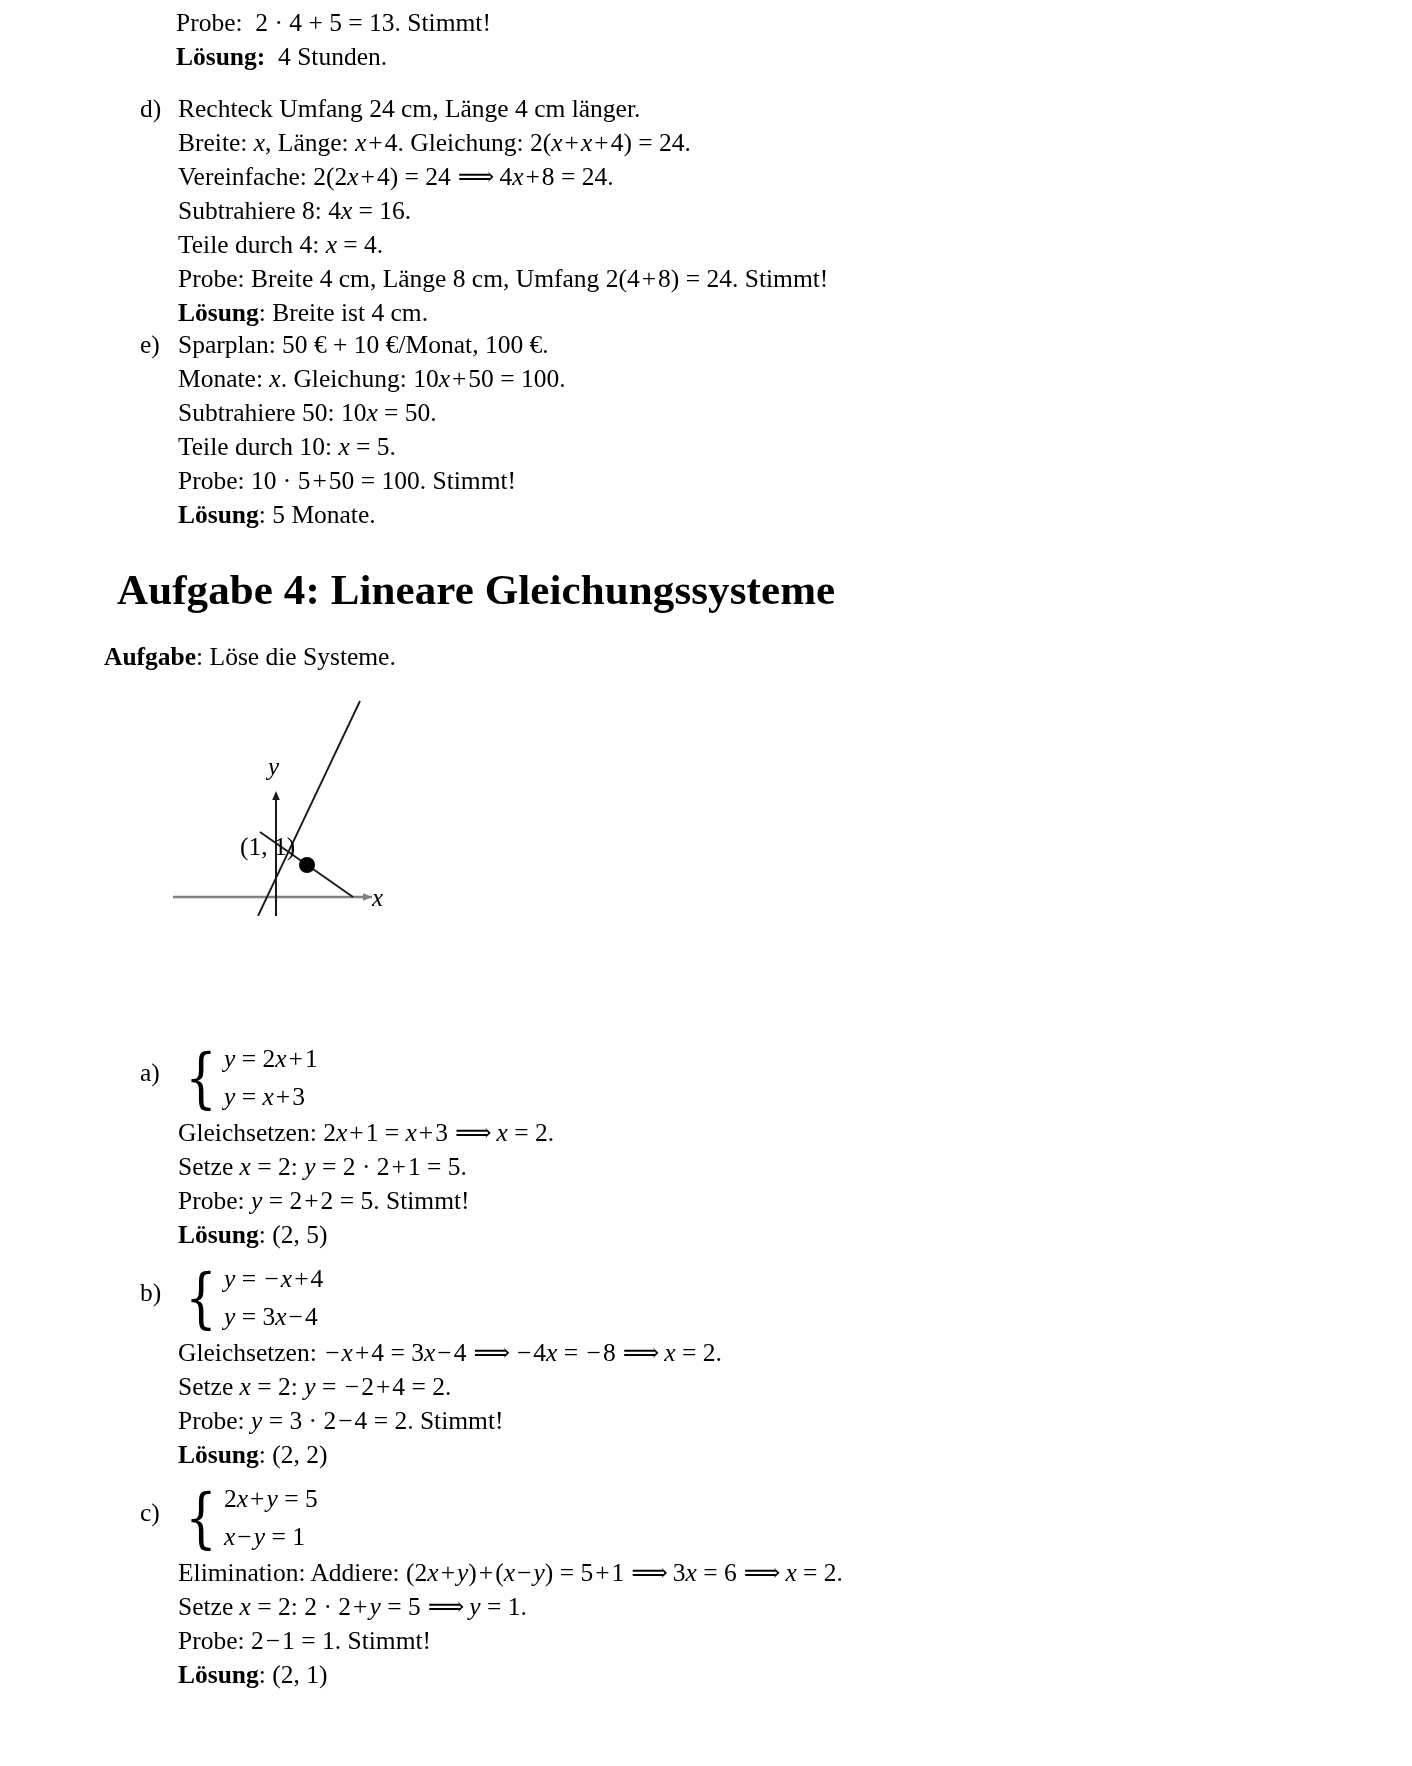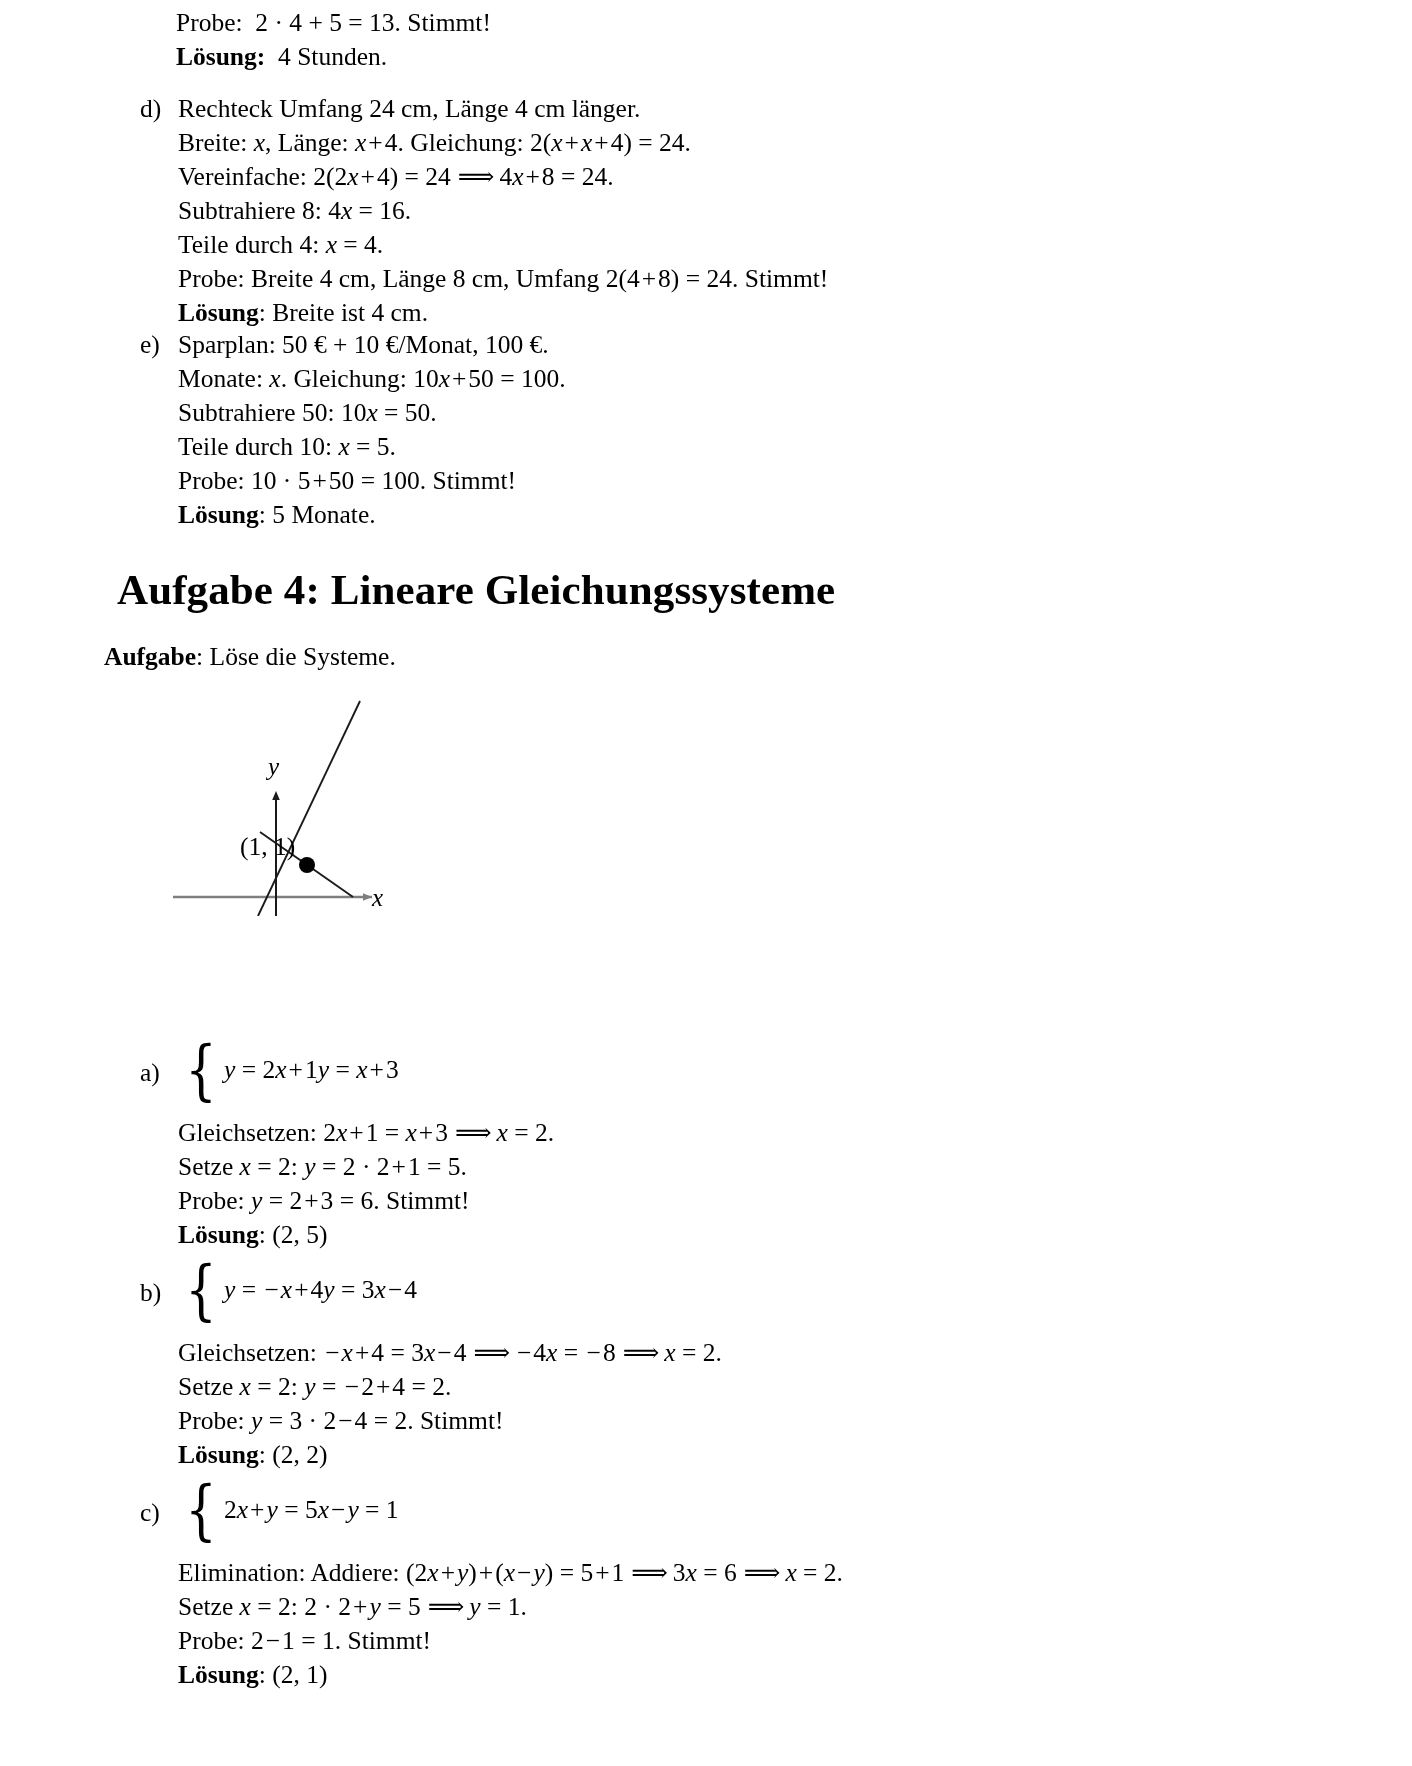--- a/index.html
+++ b/index.html
@@ -87,20 +87,21 @@
     font-size: 66px;
     line-height: 60px;
     font-family: "DejaVu Serif", serif;
     font-weight: 300;
     transform: scaleX(0.75);
     display: inline-block;
     margin-right: 2px;
   }
   .sys-rows {
     display: flex;
+    flex-direction: column;
     justify-content: center;
   }
   .sys-row {
     font-size: 25.5px;
     line-height: 38px;
     white-space: nowrap;
   }
 
   
   .diagram {
@@ -195,21 +196,21 @@
     <div class="system" style="left:40px; top:20px;">
       <span class="brace">{</span>
       <span class="sys-rows">
         <span class="sys-row"><span class="m">y</span><span class="mn"> = 2</span><span class="m">x</span><span class="op">+</span><span class="mn">1</span></span>
         <span class="sys-row"><span class="m">y</span><span class="mn"> = </span><span class="m">x</span><span class="op">+</span><span class="mn">3</span></span>
       </span>
     </div>
     <div class="lines" style="left:38px; top:96px;">
       <div class="line">Gleichsetzen: <span class="mn">2</span><span class="m">x</span><span class="op">+</span><span class="mn">1 = </span><span class="m">x</span><span class="op">+</span><span class="mn">3</span><span class="imp">⟹</span><span class="m">x</span><span class="mn"> = 2</span>.</div>
       <div class="line">Setze <span class="m">x</span><span class="mn"> = 2</span>: <span class="m">y</span><span class="mn"> = 2 · 2</span><span class="op">+</span><span class="mn">1 = 5</span>.</div>
-      <div class="line">Probe: <span class="m">y</span><span class="mn"> = 2</span><span class="op">+</span><span class="mn">3 = 6</span>. Stimmt!</div>
+      <div class="line">Probe: <span class="m">y</span><span class="mn"> = 2</span><span class="op">+</span><span class="mn">2 = 5</span>. Stimmt!</div>
       <div class="line"><span class="bold">Lösung</span>: <span class="mn">(2, 5)</span></div>
     </div>
   </div>
 
   <div class="block" style="left:140px; top:1240px;">
     <div class="marker" style="left:0; top:36px;">b)</div>
     <div class="system" style="left:40px; top:20px;">
       <span class="brace">{</span>
       <span class="sys-rows">
         <span class="sys-row"><span class="m">y</span><span class="mn"> = </span><span class="op">−</span><span class="m">x</span><span class="op">+</span><span class="mn">4</span></span>

